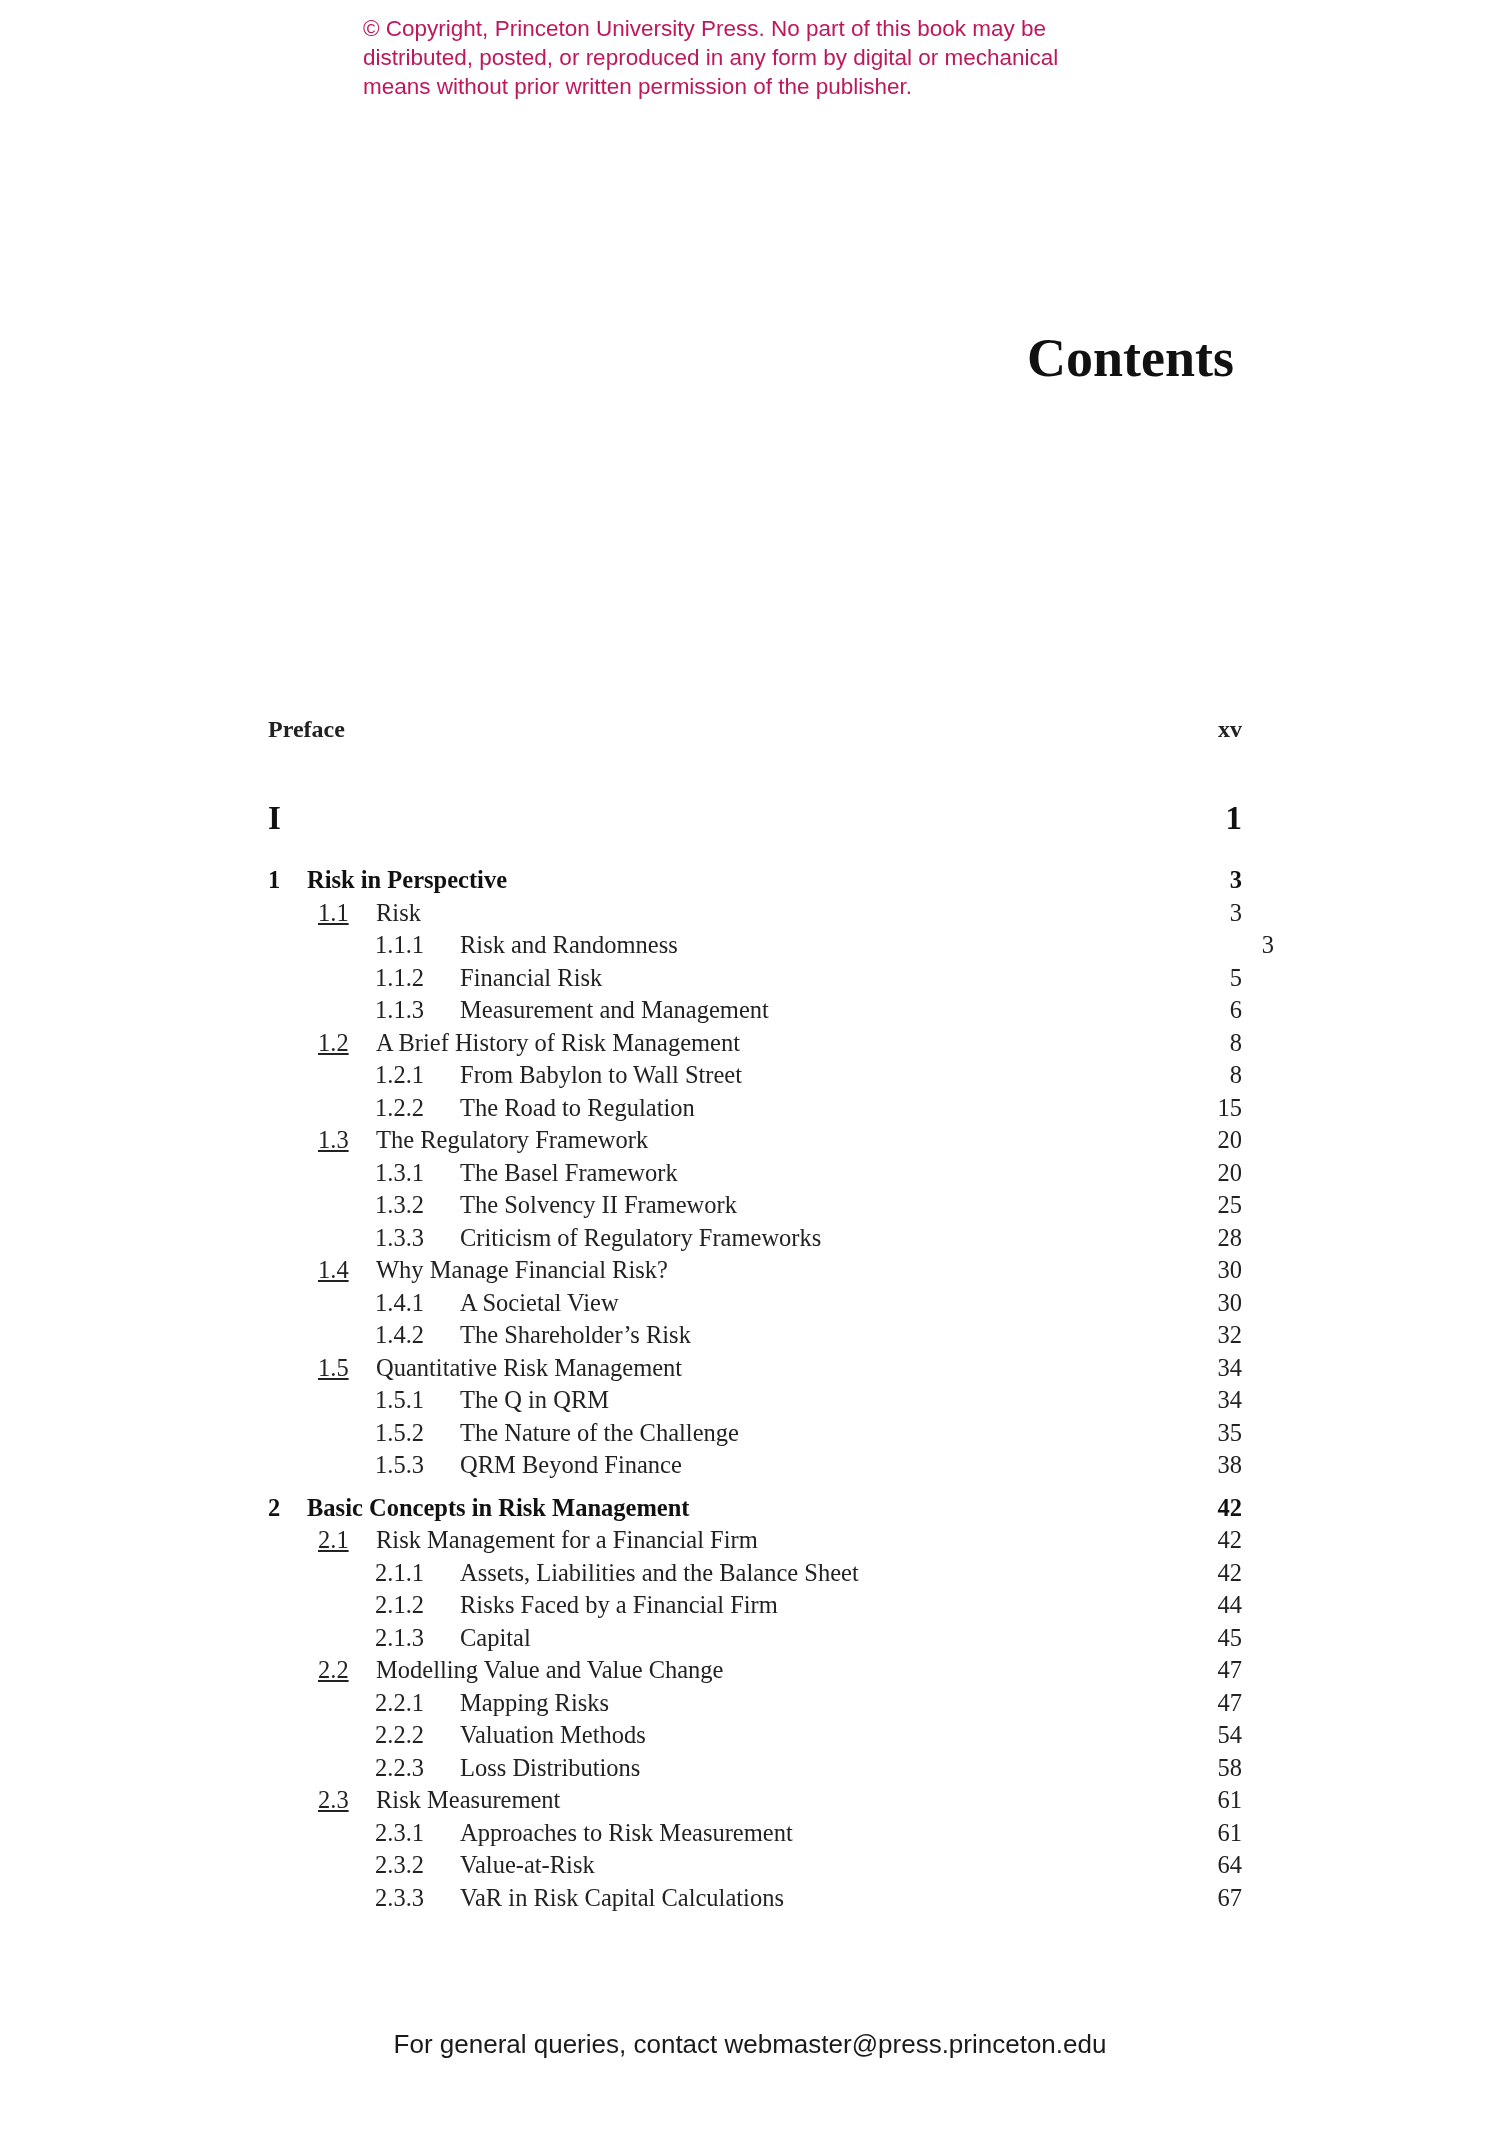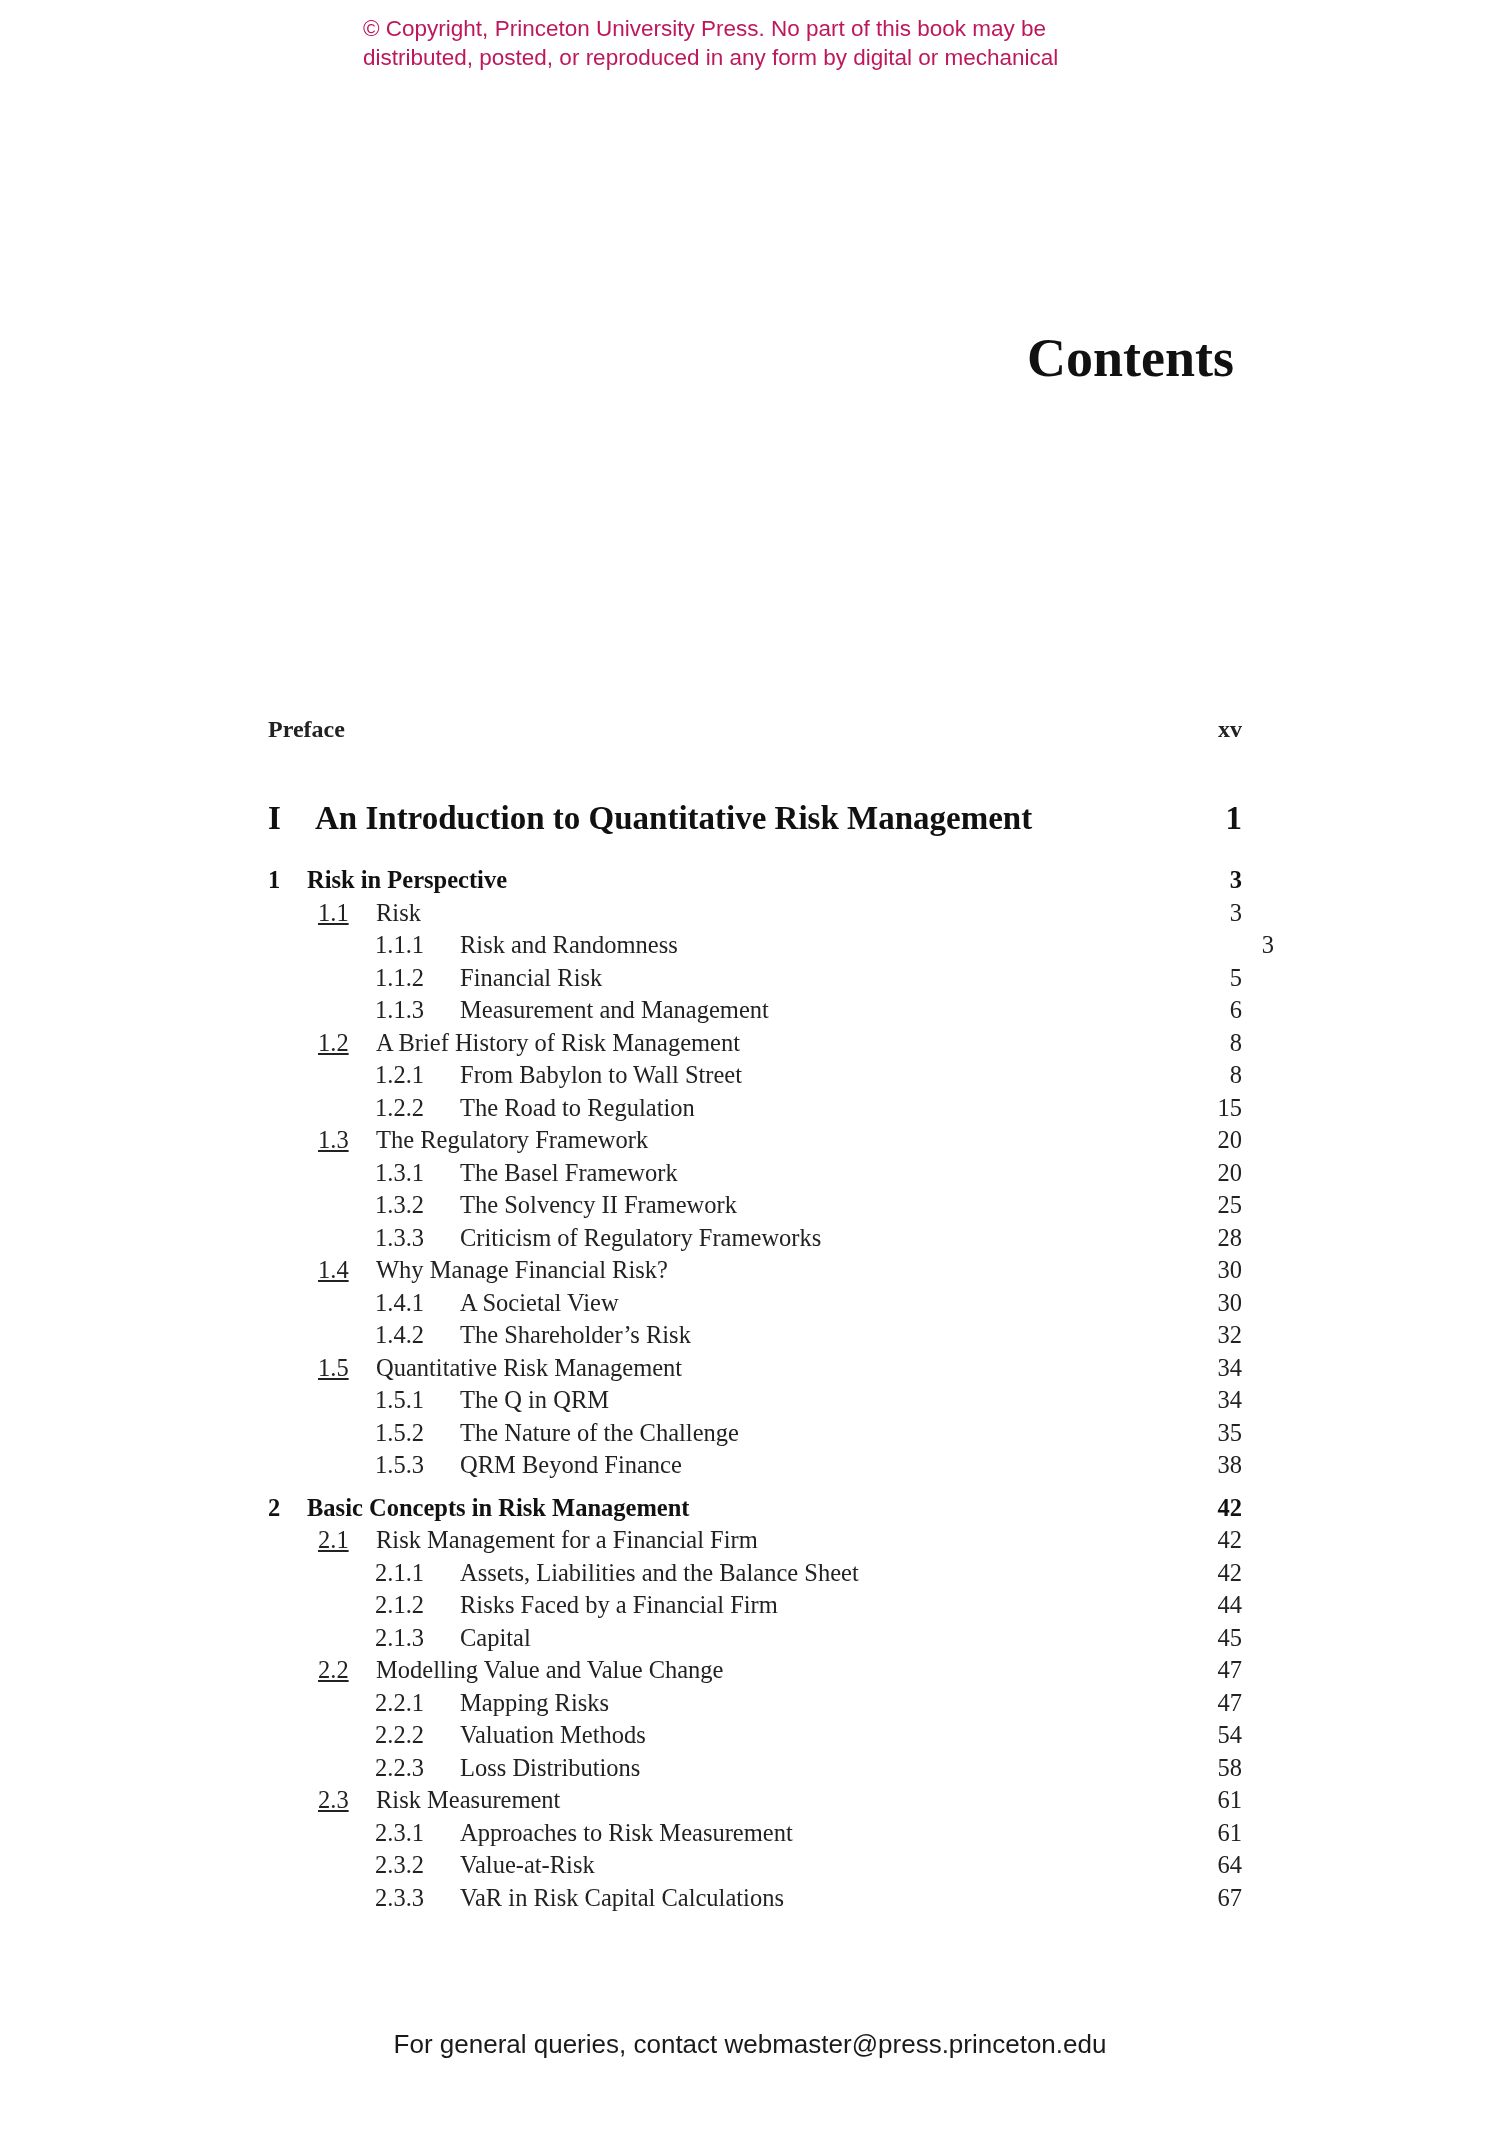--- a/index.html
+++ b/index.html
@@ -31,32 +31,32 @@
     position: absolute; left: 0; width: 1500px; top: 2030px; text-align: center;
     font-family: "Liberation Sans", sans-serif; font-size: 26px; line-height: 28px; color: #1a1a1a;
   }
 </style>
 </head>
 <body>
 
 <div class="copyright">
   <div>© Copyright, Princeton University Press. No part of this book may be</div>
   <div>distributed, posted, or reproduced in any form by digital or mechanical</div>
+  <div>means without prior written permission of the publisher.</div>
 </div>
 
 <div class="contents-title">Contents</div>
 
 <div class="toc">
   <div class="row preface" style="top:713px">
     <span class="title" style="left:260px">Preface</span>
     <span class="page">xv</span>
   </div>
   <div class="row part" style="top:796px">
     <span class="num" style="left:260px">I</span>
-    <span class="title" style="left:307px">An Introduction to Quantitative Risk Management</span>
     <span class="page">1</span>
   </div>
   <div id="toc-rows">
       <div class="row chapter" style="top: 864px;">
         <span class="num">1</span>
         <span class="title">Risk in Perspective</span>
         <span class="page">3</span>
       </div>
       <div class="row section" style="top: 897px;">
         <span class="num">1.1</span>

